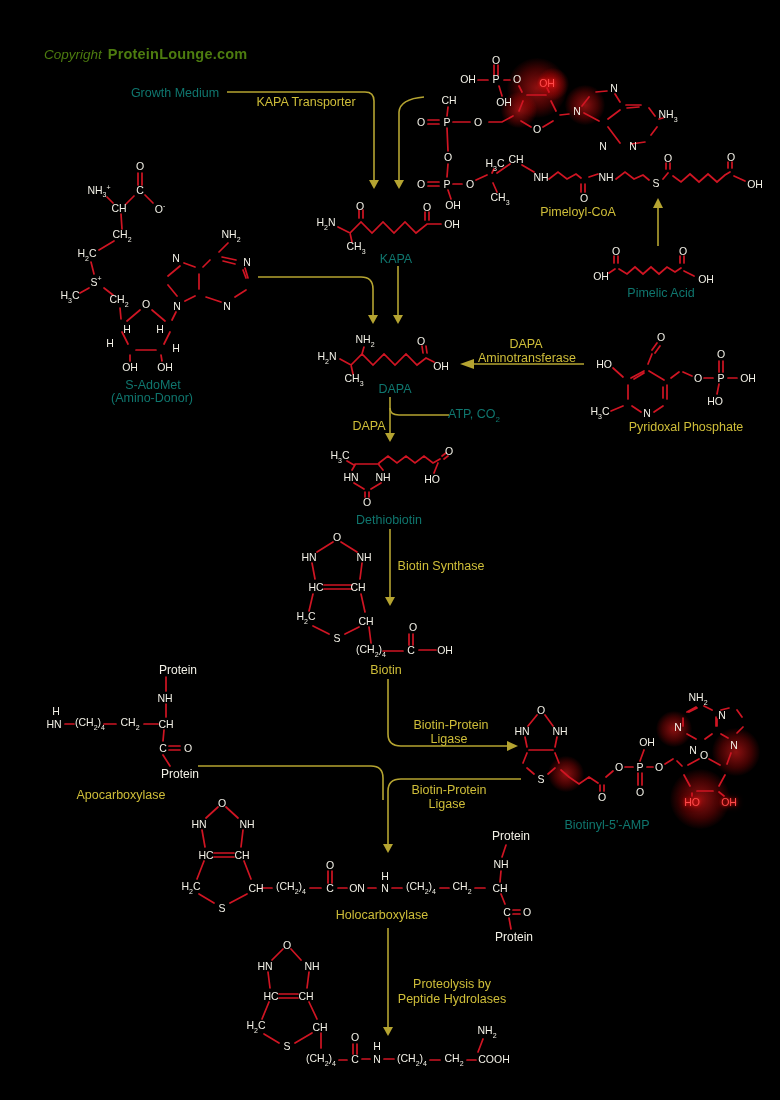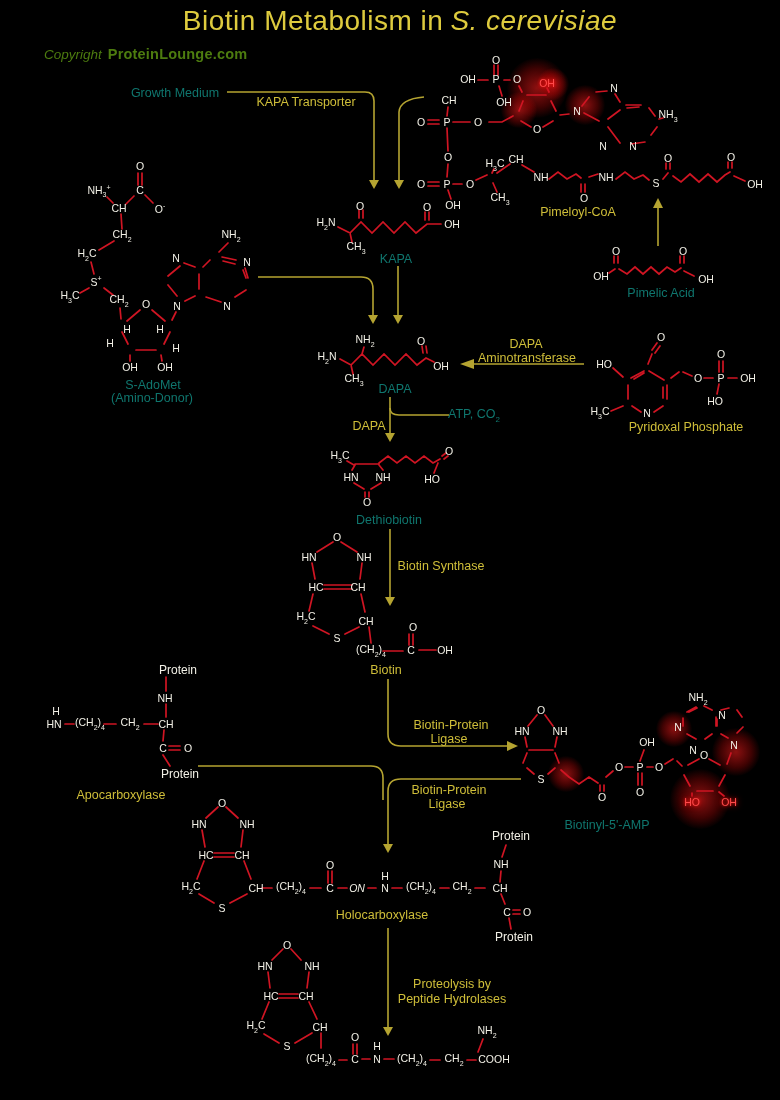--- a/index.html
+++ b/index.html
@@ -21,21 +21,20 @@
   .lbl{position:absolute;transform:translate(-50%,-50%);z-index:4;font-size:12.5px;
        white-space:nowrap;line-height:1;}
   .lbl sub,.lbl sup{font-size:8px;}
   .lbl.yl{color:#cfbe39;}
   .lbl.wh{color:#0f766e;}
 </style>
 </head>
 <body>
 
 <div id="stage">
-  <h1 id="title"><span>Biotin Metabolism in</span><i>S. cerevisiae</i></h1>
   <div id="copyright"><i>Copyright</i><b>ProteinLounge.com</b></div>
 
   <div id="glow-layer">
       <div class="glow" style="left: 537px; top: 88px; width: 60px; height: 60px;"></div>
       <div class="glow" style="left: 519px; top: 110px; width: 36px; height: 36px;"></div>
       <div class="glow" style="left: 553px; top: 84px; width: 32px; height: 32px;"></div>
       <div class="glow" style="left: 585px; top: 105px; width: 40px; height: 40px;"></div>
       <div class="glow" style="left: 700px; top: 799px; width: 60px; height: 60px;"></div>
       <div class="glow" style="left: 736px; top: 752px; width: 48px; height: 48px;"></div>
       <div class="glow" style="left: 674px; top: 729px; width: 36px; height: 36px;"></div>
@@ -216,21 +215,21 @@
       <span class="atom" style="left: 199px; top: 824px;">HN</span>
       <span class="atom" style="left: 247px; top: 824px;">NH</span>
       <span class="atom" style="left: 206px; top: 855px;">HC</span>
       <span class="atom" style="left: 242px; top: 855px;">CH</span>
       <span class="atom" style="left: 191px; top: 888px;">H<sub>2</sub>C</span>
       <span class="atom" style="left: 222px; top: 908px;">S</span>
       <span class="atom" style="left: 256px; top: 888px;">CH</span>
       <span class="atom" style="left: 291px; top: 888px;">(CH<sub>2</sub>)<sub>4</sub></span>
       <span class="atom" style="left: 330px; top: 888px;">C</span>
       <span class="atom" style="left: 330px; top: 865px;">O</span>
-      <span class="atom" style="left: 357px; top: 888px; font-style: italic;">ON</span>
+      <span class="atom" style="left: 357px; top: 888px;">ON</span>
       <span class="atom" style="left: 385px; top: 876px;">H</span>
       <span class="atom" style="left: 385px; top: 888px;">N</span>
       <span class="atom" style="left: 421px; top: 888px;">(CH<sub>2</sub>)<sub>4</sub></span>
       <span class="atom" style="left: 462px; top: 888px;">CH<sub>2</sub></span>
       <span class="atom" style="left: 500px; top: 888px;">CH</span>
       <span class="atom" style="left: 501px; top: 864px;">NH</span>
       <span class="atom" style="left: 511px; top: 836px; font-size: 12px;">Protein</span>
       <span class="atom" style="left: 507px; top: 912px;">C</span>
       <span class="atom" style="left: 527px; top: 912px;">O</span>
       <span class="atom" style="left: 514px; top: 937px; font-size: 12px;">Protein</span>

